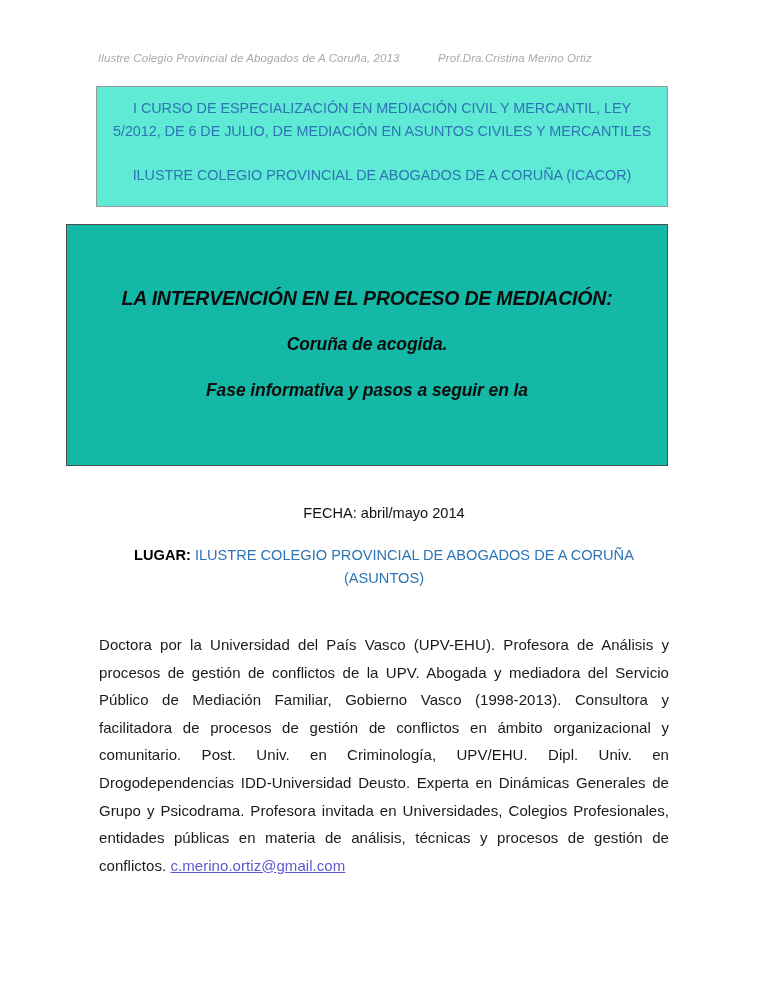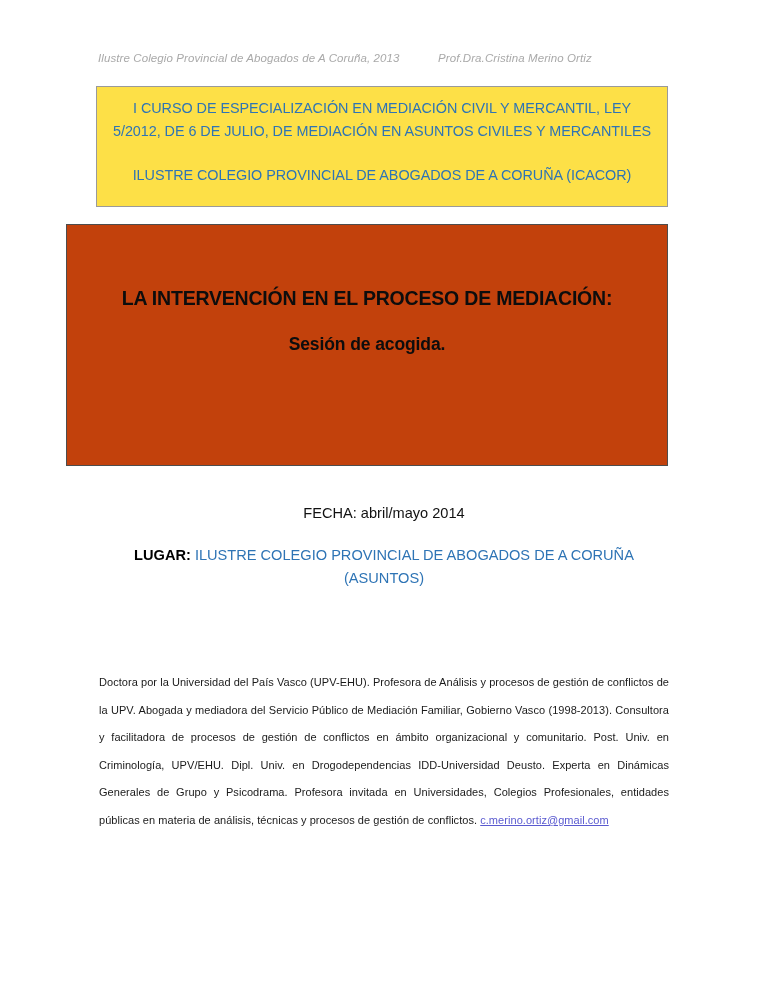--- a/index.html
+++ b/index.html
@@ -42,21 +42,21 @@
 
   
   .course-box {
     position: absolute;
     left: 96px;
     top: 86px;
     width: 572px;
     height: 121px;
     border: 1px solid #9a9a9a;
     box-sizing: border-box;
-    background: #fde047;
+    background: #5eead4;
   }
   .course-box .inner {
     padding: 10px 12px 0 12px;
     text-align: center;
   }
   .course-line {
     color: #2e74b5;
     font-size: 14.4px;
     line-height: 22.5px;
     letter-spacing: -0.05px;
@@ -65,21 +65,22 @@
 
   
   .title-box {
     position: absolute;
     left: 66px;
     top: 224px;
     width: 602px;
     height: 242px;
     border: 1.6px solid #4d4d4d;
     box-sizing: border-box;
-    background: #c2410c;
+    background: #14b8a6;
+    font-style: italic;
   }
   .title-box .inner {
     padding-top: 50px;
     text-align: center;
   }
   .title-main {
     font-size: 19.5px;
     font-weight: bold;
     line-height: 46px;
     letter-spacing: -0.2px;
@@ -110,23 +111,23 @@
   }
   .detail-line.lugar { line-height: 23px; margin-top: 15px; }
   .detail-line.ponente { margin-top: 13px; }
   .lbl-bold { font-weight: bold; color: #000000; }
   .blue { color: #2e74b5; }
 
   
   .bio {
     position: absolute;
     left: 99px;
-    top: 658px;
+    top: 616px;
     width: 570px;
-    font-size: 11px;
+    font-size: 15px;
     line-height: 27.6px;
     text-align: justify;
     color: #1a1a1a;
     letter-spacing: 0.05px;
   }
   .bio .email {
     color: #5a5ad0;
     text-decoration: underline;
   }
 </style>
@@ -145,21 +146,22 @@
       <div class="course-line">I CURSO DE ESPECIALIZACIÓN EN MEDIACIÓN CIVIL Y MERCANTIL, LEY</div>
       <div class="course-line">5/2012, DE 6 DE JULIO, DE MEDIACIÓN EN ASUNTOS CIVILES Y MERCANTILES</div>
       <div class="course-gap"></div>
       <div class="course-line">ILUSTRE COLEGIO PROVINCIAL DE ABOGADOS DE A CORUÑA (ICACOR)</div>
     </div>
   </div>
 
   <div class="title-box">
     <div class="inner">
       <div class="title-main">LA INTERVENCIÓN EN EL PROCESO DE MEDIACIÓN:</div>
-      <div class="title-sub">Sesión de acogida.</div>
+      <div class="title-sub">Coruña de acogida.</div>
+      <div class="title-sub">Fase informativa y pasos a seguir en la</div>
     </div>
   </div>
 
   <div class="details">
     <div class="detail-line">
       <span>FECHA: abril/mayo 2014</span>
     </div>
     <div class="detail-line lugar">
       <span class="lbl-bold">LUGAR:</span>
       <span class="blue">ILUSTRE COLEGIO PROVINCIAL DE ABOGADOS DE A CORUÑA</span>

